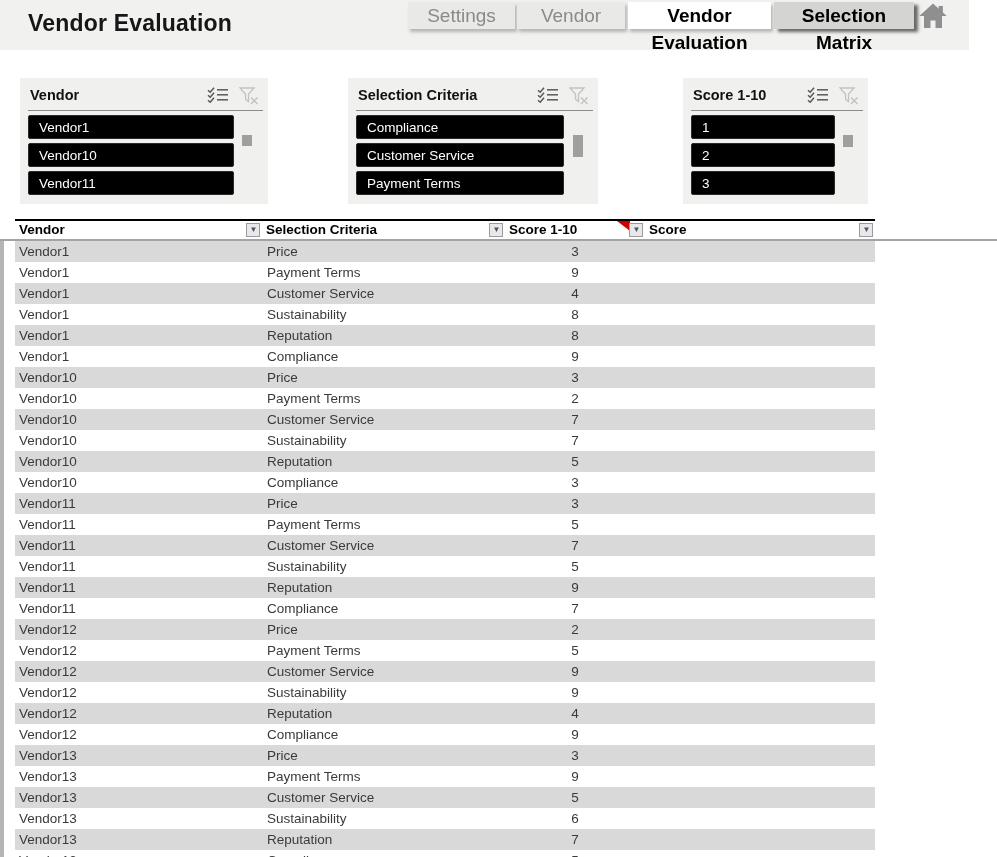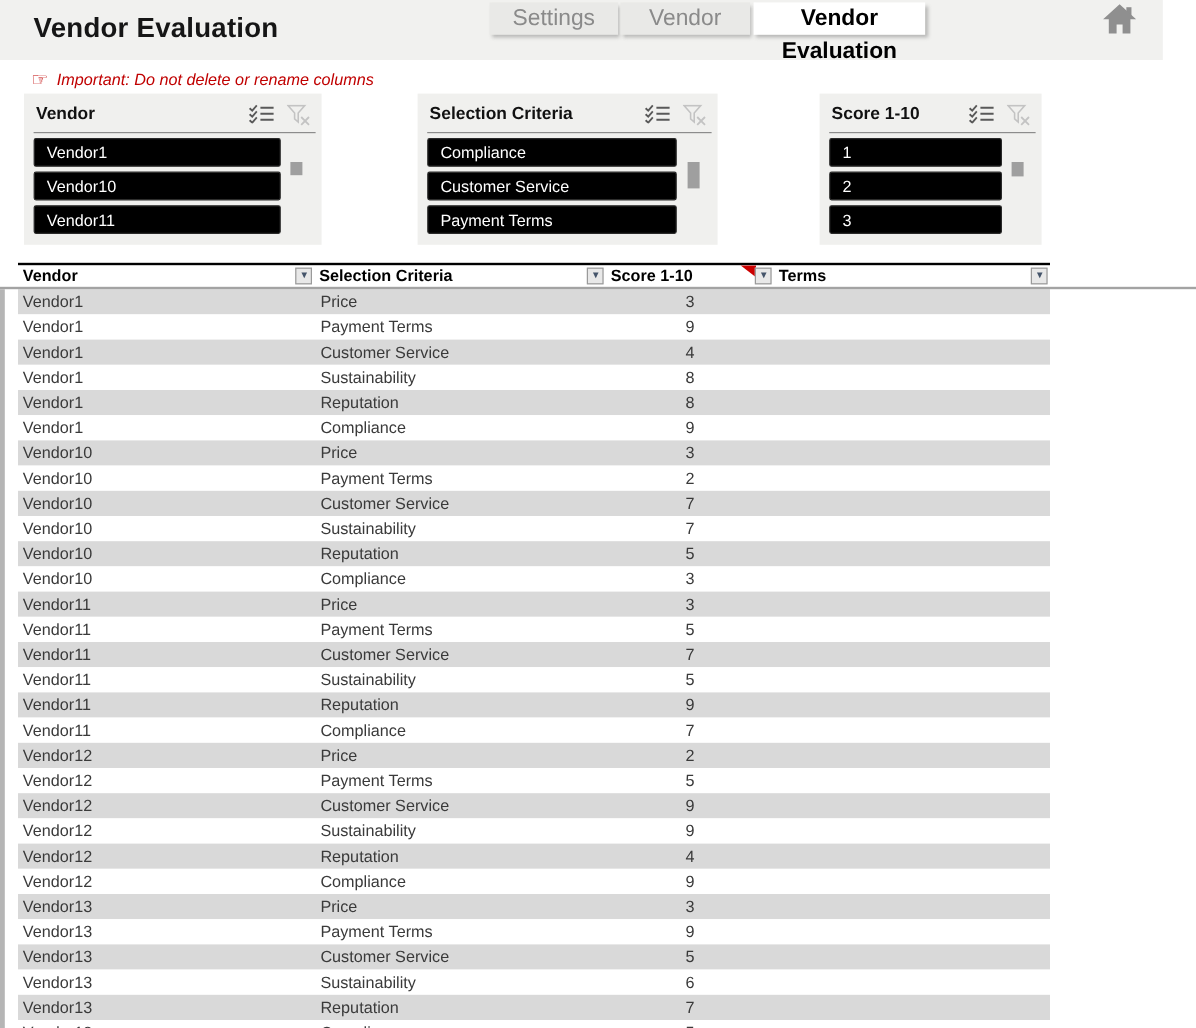--- a/index.html
+++ b/index.html
@@ -79,32 +79,30 @@
 <body>
 
 <div class="screen">
 
   <div class="banner">
     <div class="page-title">Vendor Evaluation</div>
 
     <div class="tab tab-plain tab-settings">Settings</div>
     <div class="tab tab-plain tab-vendors">Vendor</div>
     <div class="tab tab-active">Vendor Evaluation</div>
+    <div class="tab tab-dark">Selection Matrix</div>
 
     <div class="home-btn">
       <svg viewBox="0 0 24 23" width="30" height="30">
         <rect x="16.5" y="3.5" width="3.4" height="6" fill="#8f8f8f"></rect>
         <path d="M12 1.5 L23 11.5 H19.2 V21 H14 V15 H10 V21 H4.8 V11.5 H1 Z" fill="#8f8f8f"></path>
       </svg>
     </div>
   </div>
 
-  <div class="warning">
-    <span class="hand">☞</span><span class="wtext">Important: Do not delete or rename columns</span>
-  </div>
 
   <div class="slicer slicer-vendor">
     <div class="slicer-head">
       <span class="slicer-title">Vendor</span>
       <span class="sl-icon ms-icon">
         <svg viewBox="0 0 22 16" width="22" height="16">
           <g stroke="#595959" fill="none" stroke-width="1.5">
             <path d="M1 3.2 l2.2 2 L7 0.8"></path>
               <line x1="10" y1="2.8" x2="21" y2="2.8"></line>
             <path d="M1 8.2 l2.2 2 L7 5.8"></path>
@@ -200,21 +198,21 @@
     <div class="th th-crit">
       <span>Selection Criteria</span>
       <span class="dd">▼</span>
     </div>
     <div class="th th-score">
       <span>Score 1-10</span>
       <span class="flag"></span>
       <span class="dd">▼</span>
     </div>
     <div class="th th-notes">
-      <span>Terms</span>
+      <span>Score</span>
       <span class="dd">▼</span>
     </div>
   </div>
 
   <div class="tbl-rows">
 
       <div class="t-row">
         <span class="c-vendor">Vendor1</span>
         <span class="c-crit">Price</span>
         <span class="c-score">3</span>

